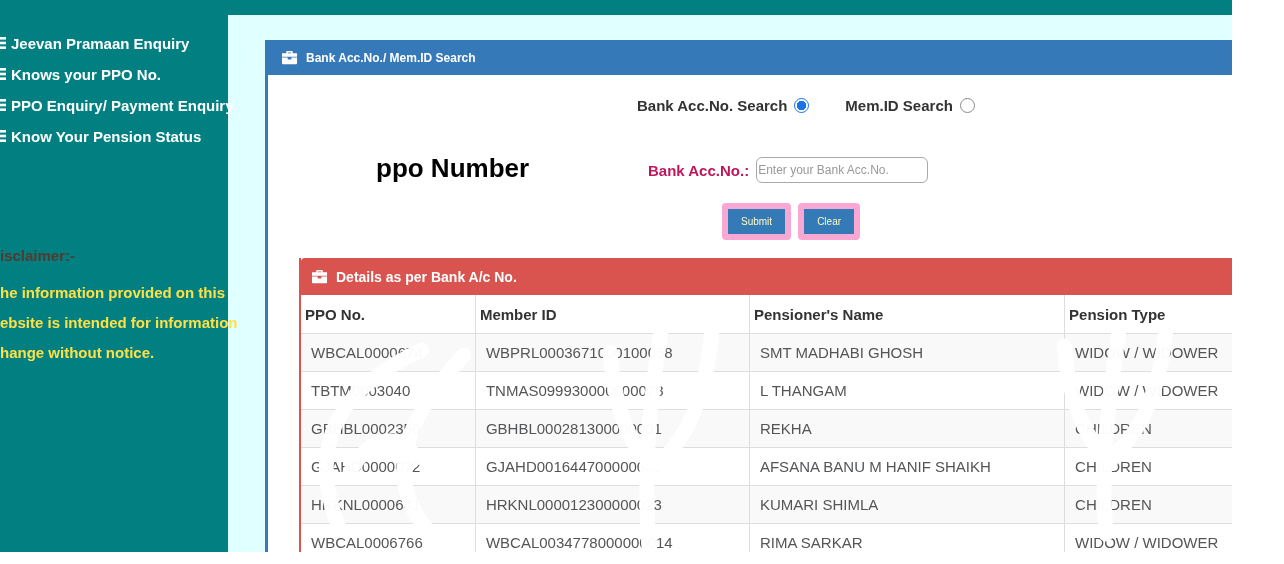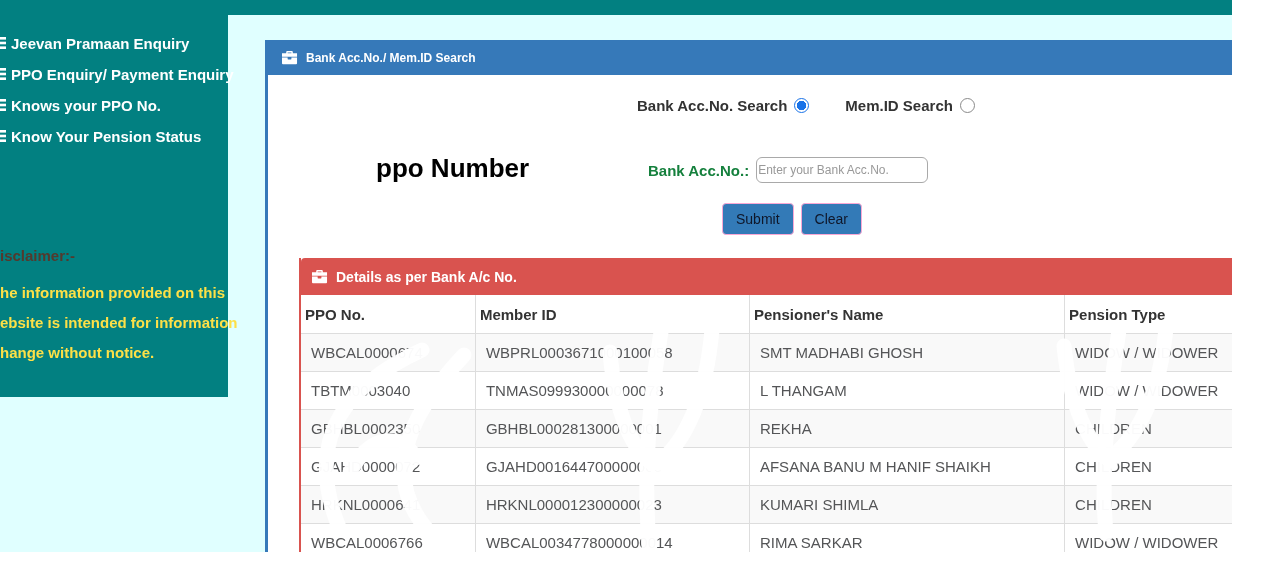--- a/index.html
+++ b/index.html
@@ -3,21 +3,21 @@
 <meta charset="utf-8">
 <style>
   * { box-sizing: border-box; margin: 0; padding: 0; }
   html,body { width:1284px; height:564px; overflow:hidden; background:#ffffff;
               font-family:"Liberation Sans", sans-serif; position:relative; }
   .page { position:absolute; left:0; top:0; width:1232px; height:552px;
           background:#e0ffff; overflow:hidden; }
   .topbar { position:absolute; left:0; top:0; width:1232px; height:15px; background:#028081; }
 
   
-  .sidebar { position:absolute; left:0; top:0; width:228px; height:397px; background:#028081; }
+  .sidebar { position:absolute; left:0; top:0; width:228px; height:552px; background:#028081; }
   .menu { position:absolute; top:33px; left:0; width:228px; list-style:none; }
   .menu li { display:flex; align-items:center; height:20px; margin-bottom:11px;
              color:#ffffff; font-weight:bold; font-size:15px; cursor:pointer; white-space:nowrap; }
   .menu .mi { flex:0 0 14px; margin-left:-8px; margin-right:5px; }
   .disclaimer { position:absolute; top:247px; left:0; width:232px; }
   .disclaimer h4 { color:#54392d; font-size:15px; font-weight:bold; margin-bottom:20px; }
   .disclaimer p { color:#fde047; font-size:15px; font-weight:bold; line-height:17px;
                   margin-bottom:13px; white-space:nowrap; }
 
   
@@ -28,27 +28,27 @@
 
   .radio-row { position:absolute; left:369px; top:57px; display:flex; gap:36px; align-items:center; }
   .radio-item { display:flex; align-items:center; gap:7px; font-weight:bold; font-size:15px;
                 color:#333; cursor:pointer; }
   .radio-circle { width:15px; height:15px; border-radius:50%; border:1px solid #8a8a8a; background:#fff; }
   .radio-circle.checked { border:1px solid #1a73e8;
       background:radial-gradient(circle, #1a73e8 0 4.5px, #ffffff 5px); }
 
   .ppo-label { position:absolute; left:108px; top:113px; font-size:26px; font-weight:bold; color:#000; }
   .field-group { position:absolute; left:380px; top:117px; display:flex; align-items:center; gap:7px; }
-  .field-group label { font-weight:bold; font-size:15px; color:#15803d; }
+  .field-group label { font-weight:bold; font-size:15px; color:#be185d; }
   .field-group input { width:172px; height:26px; border:1px solid #a9a9a9; border-radius:6px;
                        font-size:12px; padding:2px 1px; color:#333;
                        font-family:"Liberation Sans", sans-serif; }
   .field-group input::placeholder { color:#999; }
   .btn-row { position:absolute; left:454px; top:163px; display:flex; gap:7px; }
-  .btn { background:#337ab7; border:1px solid #f9a8d4; color:#0f172a; font-size:14px;
+  .btn { background:#337ab7; border:6px solid #f9a8d4; color:#fef9c3; font-size:10px;
          padding:7px 13px; border-radius:4px; cursor:pointer;
          font-family:"Liberation Sans", sans-serif; }
 
   
   .details { position:absolute; left:31px; top:218px; width:936px; border-left:2px solid #d9534f; }
   .details-header { height:37px; background:#d9534f; border-radius:4px 4px 0 0; color:#fff;
                     font-weight:bold; font-size:14px; display:flex; align-items:center;
                     gap:8px; padding-left:11px;text-align:center; }
   table { width:100%; border-collapse:collapse; background:#fff; }
   th { text-align:left; font-size:15px; font-weight:bold; color:#333;
@@ -77,29 +77,29 @@
             <rect x="0" y="9.4" width="14" height="2.6" fill="#fff"></rect>
           </svg>
         <span>Jeevan Pramaan Enquiry</span>
       </li>
       <li>
         <svg class="mi" width="14" height="12" viewBox="0 0 14 12">
             <rect x="0" y="0" width="14" height="2.6" fill="#fff"></rect>
             <rect x="0" y="4.7" width="14" height="2.6" fill="#fff"></rect>
             <rect x="0" y="9.4" width="14" height="2.6" fill="#fff"></rect>
           </svg>
+        <span>Knows your PPO No.</span>
+      </li>
+      <li>
+        <svg class="mi" width="14" height="12" viewBox="0 0 14 12">
+            <rect x="0" y="0" width="14" height="2.6" fill="#fff"></rect>
+            <rect x="0" y="4.7" width="14" height="2.6" fill="#fff"></rect>
+            <rect x="0" y="9.4" width="14" height="2.6" fill="#fff"></rect>
+          </svg>
         <span>PPO Enquiry/ Payment Enquiry</span>
-      </li>
-      <li>
-        <svg class="mi" width="14" height="12" viewBox="0 0 14 12">
-            <rect x="0" y="0" width="14" height="2.6" fill="#fff"></rect>
-            <rect x="0" y="4.7" width="14" height="2.6" fill="#fff"></rect>
-            <rect x="0" y="9.4" width="14" height="2.6" fill="#fff"></rect>
-          </svg>
-        <span>Knows your PPO No.</span>
       </li>
       <li>
         <svg class="mi" width="14" height="12" viewBox="0 0 14 12">
             <rect x="0" y="0" width="14" height="2.6" fill="#fff"></rect>
             <rect x="0" y="4.7" width="14" height="2.6" fill="#fff"></rect>
             <rect x="0" y="9.4" width="14" height="2.6" fill="#fff"></rect>
           </svg>
         <span>Know Your Pension Status</span>
       </li>
     </ul>

